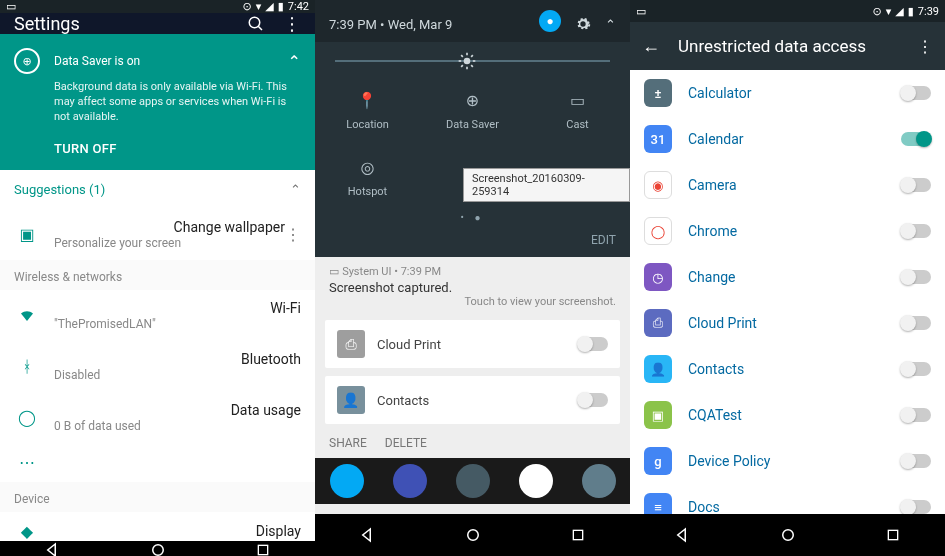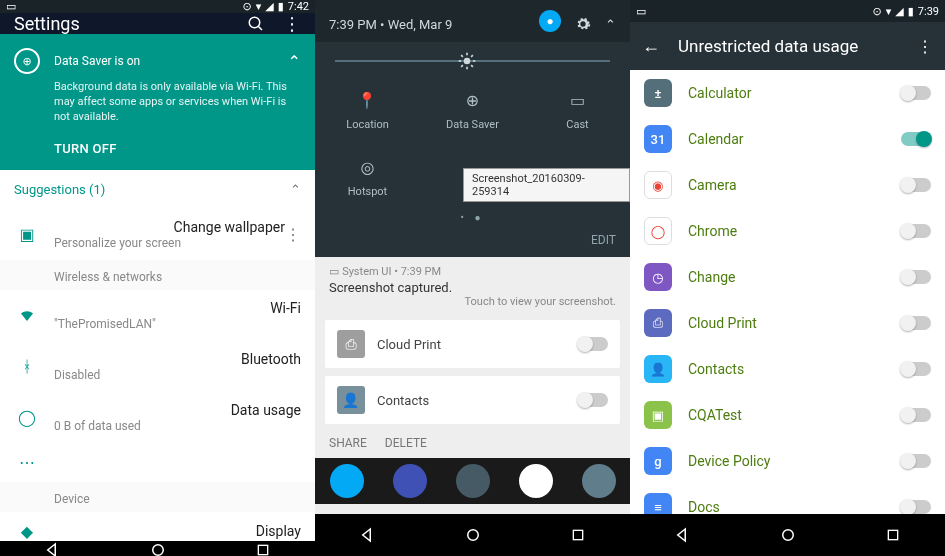--- a/index.html
+++ b/index.html
@@ -17,21 +17,21 @@
 .banner-sub { font-size: 11px; opacity: .9; margin: 6px 0 16px 40px; line-height: 1.35; }
 .banner-action { margin: 16px 0 4px 40px; font-size: 13px; font-weight: 500; letter-spacing: .3px; cursor: pointer; }
 .section { background: #fff; }
 .sug-head { display: flex; align-items: center; padding: 12px 14px; color: #009688; font-size: 13px; }
 .sug-head .chev { color: #777; }
 .row { display: flex; align-items: center; padding: 10px 14px; background: #fff; }
 .row .ricon { width: 26px; display: flex; justify-content: center; color: #607d8b; font-size: 16px; }
 .row .rtext { margin-left: 14px; flex: 1; }
 .row .rtitle { font-size: 14px; color: #212121; text-align: right; }
 .row .rsub { font-size: 12px; color: #888; margin-top: 1px; }
-.cat-label { font-size: 12px; color: #888; padding: 10px 14px 6px; background: #fafafa; margin-left: 40px; }
+.cat-label { font-size: 12px; color: #888; padding: 10px 14px 6px; background: #fafafa; }
 .nav-bar { height: 42px; background: #000; display: flex; justify-content: space-around; align-items: center; color: #fff; margin-top: auto; }
 .nav-bar span { cursor: pointer; }
 
 
 .qs { background: #263238; color: #cfd8dc; }
 .qs-head { display: flex; align-items: flex-end; padding: 10px 14px; font-size: 13px; background: #1e272c; }
 .qs-head .spacer { flex: 1; }
 .qs-head .avatar { width: 22px; height: 22px; border-radius: 50%; background: #03a9f4; margin-right: 14px; display:flex;align-items:center;justify-content:center;color:#fff;font-size:12px; }
 .slider-row { padding: 18px 20px 6px; display: flex; align-items: center; }
 .slider-track { flex: 1; height: 2px; background: #546e7a; position: relative; }
@@ -57,21 +57,21 @@
 .dock { height: 46px; background: #1a1a1a; display: flex; justify-content: space-around; align-items: center; }
 .dock .dicon { width: 34px; height: 34px; border-radius: 50%; }
 
 
 .p3-bar { background: #263238; color: #fff; display: flex; align-items: center; height: 48px; padding: 0 12px; }
 .p3-bar .back { font-size: 18px; margin-right: 18px; cursor: pointer; }
 .p3-bar .title { flex: 1; font-size: 17px; }
 .app-list { background: #fff; flex: 1; overflow: hidden; }
 .app-row { display: flex; align-items: center; padding: 9px 14px; }
 .app-row .aicon { width: 28px; height: 28px; border-radius: 6px; display: flex; align-items: center; justify-content: center; color: #fff; font-size: 13px; font-weight: 500; }
-.app-row .alabel { flex: 1; margin-left: 16px; font-size: 14px; color: #4d7c0f; }
+.app-row .alabel { flex: 1; margin-left: 16px; font-size: 14px; color: #0369a1; }
 svg { display: block; }
 </style>
 </head>
 <body>
 
 <div class="panel">
   <div class="status-bar">
     <span class="left-icon">▭</span>
     <span>⊙</span>
     <span>▾</span>
@@ -272,21 +272,21 @@
   <div class="status-bar">
     <span class="left-icon">▭</span>
     <span>⊙</span>
     <span>▾</span>
     <span>◢</span>
     <span>▮</span>
     <span>7:39</span>
   </div>
   <div class="p3-bar">
     <span class="back">←</span>
-    <span class="title">Unrestricted data usage</span>
+    <span class="title">Unrestricted data access</span>
     <span>⋮</span>
   </div>
   <div class="app-list" id="app-list">
       <div class="app-row">
         <span class="aicon" style="background:#546e7a;">±</span>
         <span class="alabel">Calculator</span>
         <span class="mini-toggle"></span>
       </div>
       <div class="app-row">
         <span class="aicon" style="background:#4285f4;">31</span>

